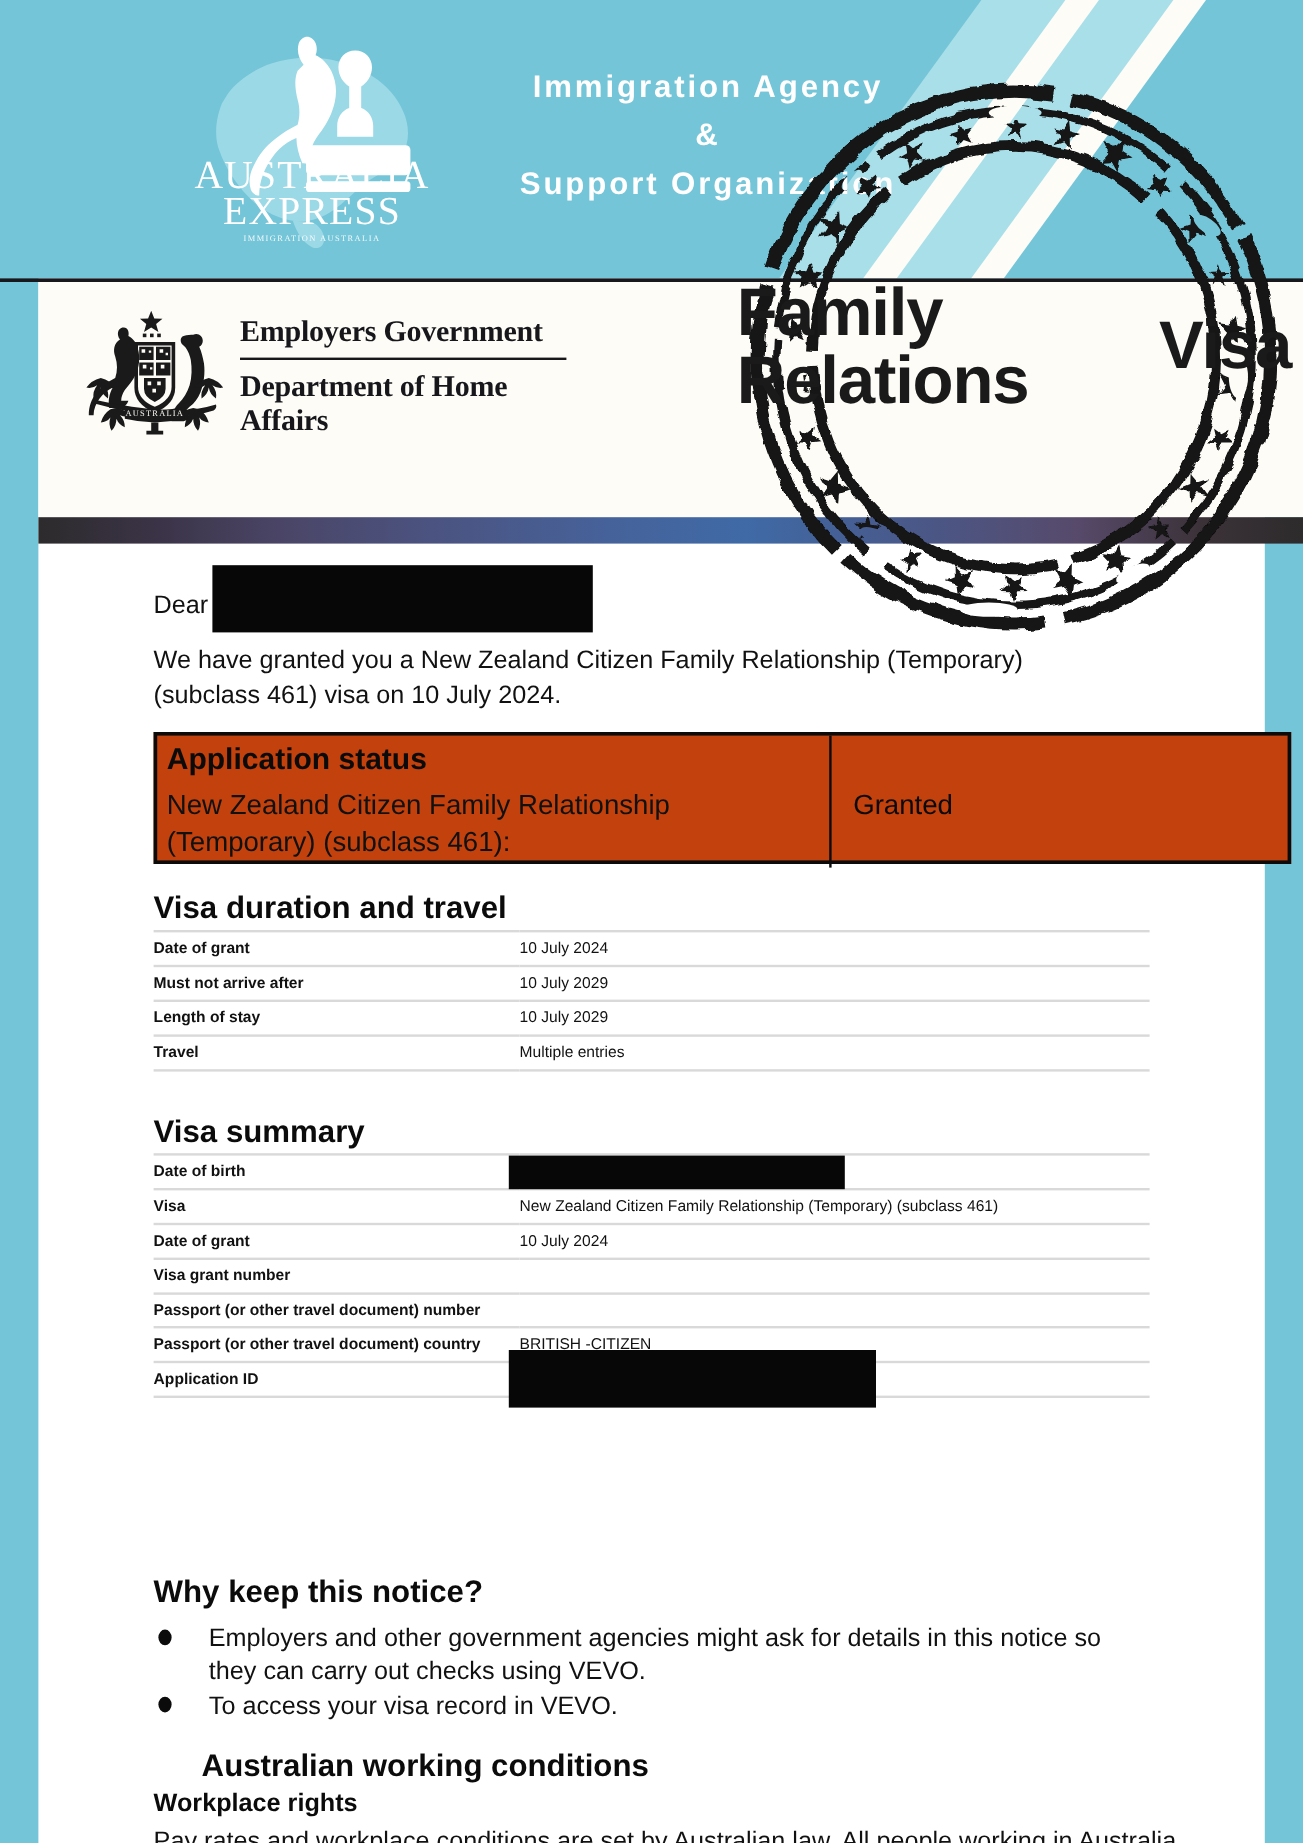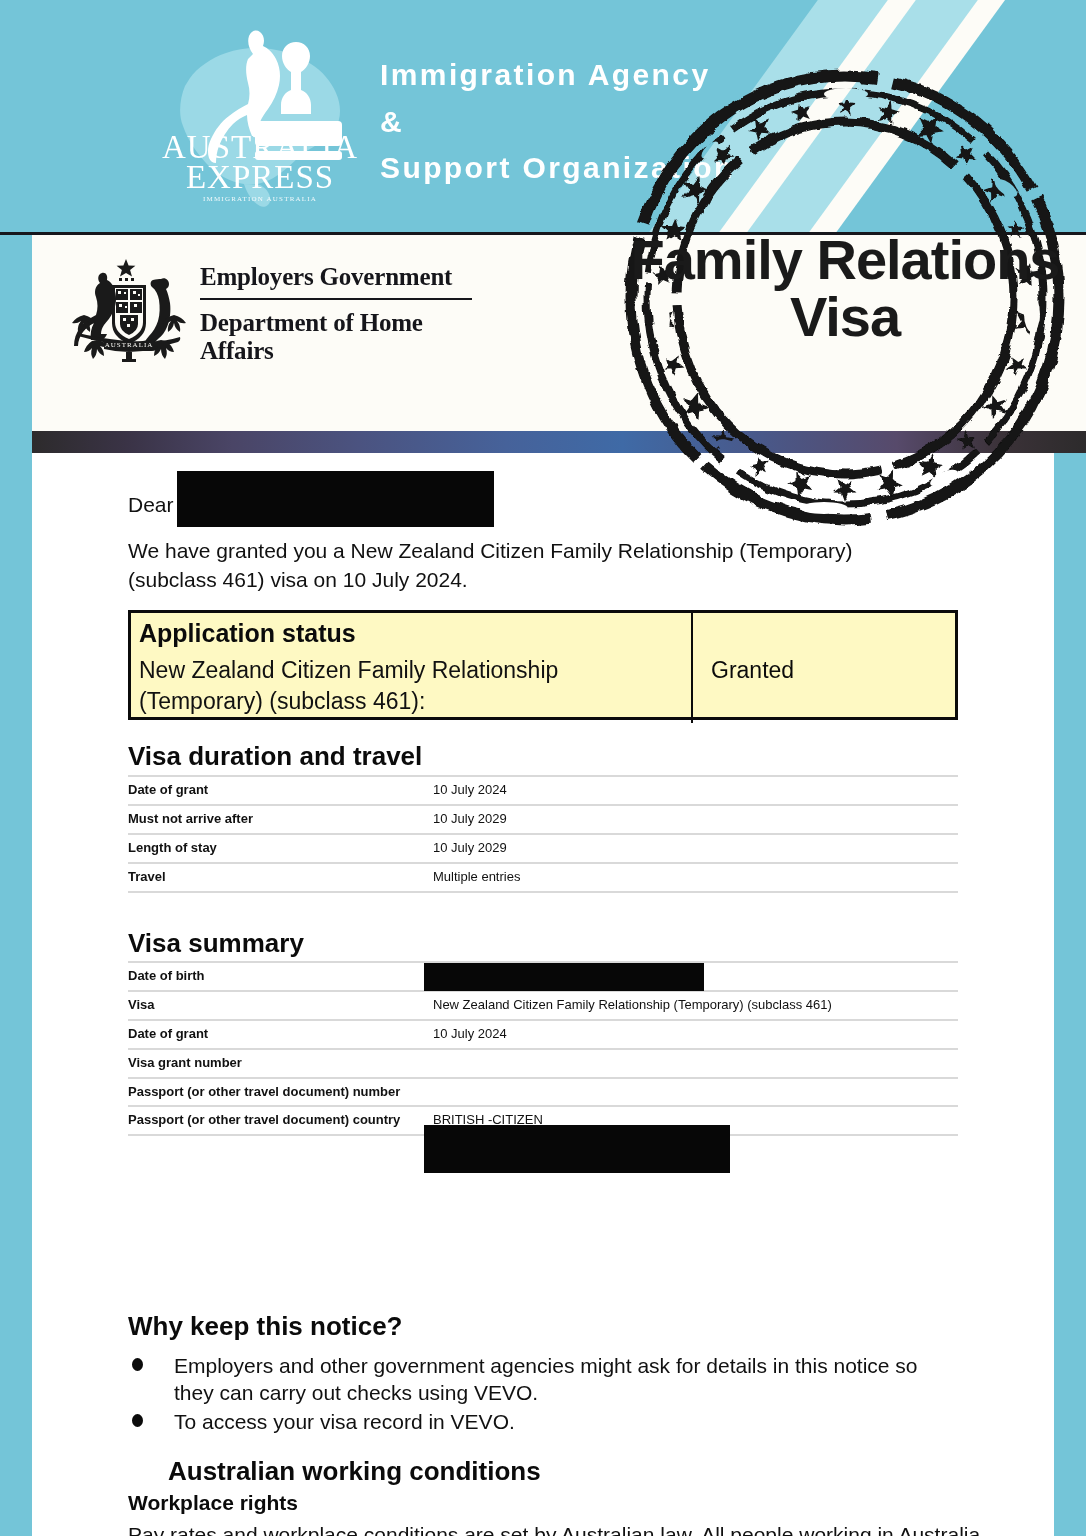--- a/index.html
+++ b/index.html
@@ -45,22 +45,22 @@
     font-family:"Liberation Serif", serif;
     line-height:0.92;
   }
   #logo-word .l1 { font-size:33px; letter-spacing:1px; display:block; }
   #logo-word .l2 { font-size:33px; letter-spacing:1px; display:block; }
   #logo-word .l3 { font-size:7px; letter-spacing:1.2px; display:block; margin-top:3px; opacity:.9;}
 
   
   #masthead-title {
     position:absolute; left:380px; top:52px; width:420px;
-    color:#ffffff; text-align:left;
-    font-size:30px; font-weight:bold; letter-spacing:2.4px; line-height:1.55;
+    color:#ffffff; text-align:center;
+    font-size:26px; font-weight:bold; letter-spacing:2.4px; line-height:1.55;
   }
 
   
   #gov-band {
     position:absolute; left:0; top:232px; width:1086px; height:3px;
     background:#17171c;
   }
   #gov-banner {
     position:absolute; left:32px; top:235px; width:1054px; height:196px;
     background:#fdfcf7;
@@ -89,22 +89,22 @@
   .redact { background:#070707; display:block; }
   .redact-name { position:absolute; left:49px; top:0; width:317px; height:56px; }
 
   .intro {
     position:absolute; left:128px; top:84px; width:800px;
     font-size:21px; line-height:1.36; color:#111;
   }
 
   
   #status-box {
-    position:absolute; left:128px; top:157px; width:830px; height:110px;
-    border:3px solid #0b0b0b; background:#fef9c3;
+    position:absolute; left:128px; top:157px; width:948px; height:110px;
+    border:3px solid #0b0b0b; background:#c2410c;
   }
   #status-divider {
     position:absolute; left:560px; top:0; width:2px; height:110px; background:#0b0b0b;
   }
   #status-title {
     position:absolute; left:8px; top:6px; font-size:25px; font-weight:bold; color:#0b0b0b;
   }
   #status-desc {
     position:absolute; left:8px; top:42px; width:540px;
     font-size:23px; line-height:1.33; color:#111;
@@ -147,21 +147,21 @@
     position:absolute; left:128px; width:860px; font-size:21px; color:#111; line-height:1.3;
   }
 
   
   #stamp {
     position:absolute; left:614px; top:58px; width:462px; height:478px;
     pointer-events:none;
   }
   #stamp-text {
     position:absolute; left:0; top:0; width:462px; height:478px;
-    display:flex; flex-direction:column; align-items:center; justify-content:center;
+    display:flex; flex-direction:row; align-items:center; justify-content:center;
     color:#1a1a1a; font-weight:bold; line-height:1.02; padding-bottom:18px;
   }
   #stamp-text .s1 { font-size:56px; letter-spacing:-1px; }
   #stamp-text .s2 { font-size:56px; letter-spacing:-1px; }
 </style>
 </head>
 <body>
 
 <div id="page">
 
@@ -319,20 +319,24 @@
             <td class="k">Visa grant number</td>
             <td class="v">&nbsp;</td>
           </tr>
           <tr>
             <td class="k">Passport (or other travel document) number</td>
             <td class="v">&nbsp;</td>
           </tr>
           <tr>
             <td class="k">Passport (or other travel document) country</td>
             <td class="v">BRITISH -CITIZEN</td>
+          </tr>
+          <tr>
+            <td class="k">Application ID</td>
+            <td class="v">15685419</td>
           </tr>
         </tbody>
     </table>
 
     <div class="ovl" style="left:424px; top:510px; width:280px; height:28px;"></div>
     <div class="ovl" style="left:424px; top:672px; width:306px; height:48px;"></div>
 
     <div class="sec-head" style="top:858px;">Why keep this notice?</div>
     <div class="bullets" style="top:900px;" id="why-bullets">
         <div class="bullet-row"><span class="bullet-dot"></span><span class="bullet-text">Employers and other government agencies might ask for details in this notice so they can carry out checks using VEVO.</span></div>

